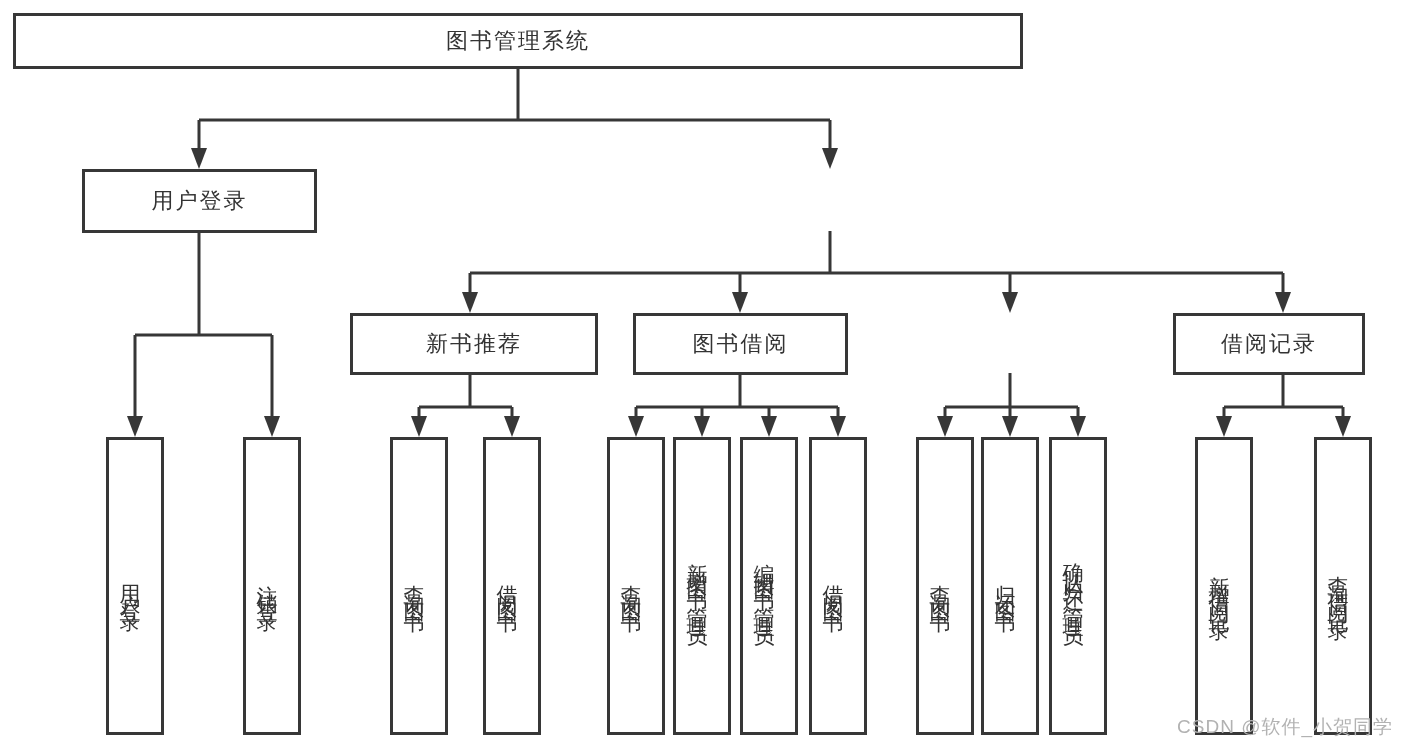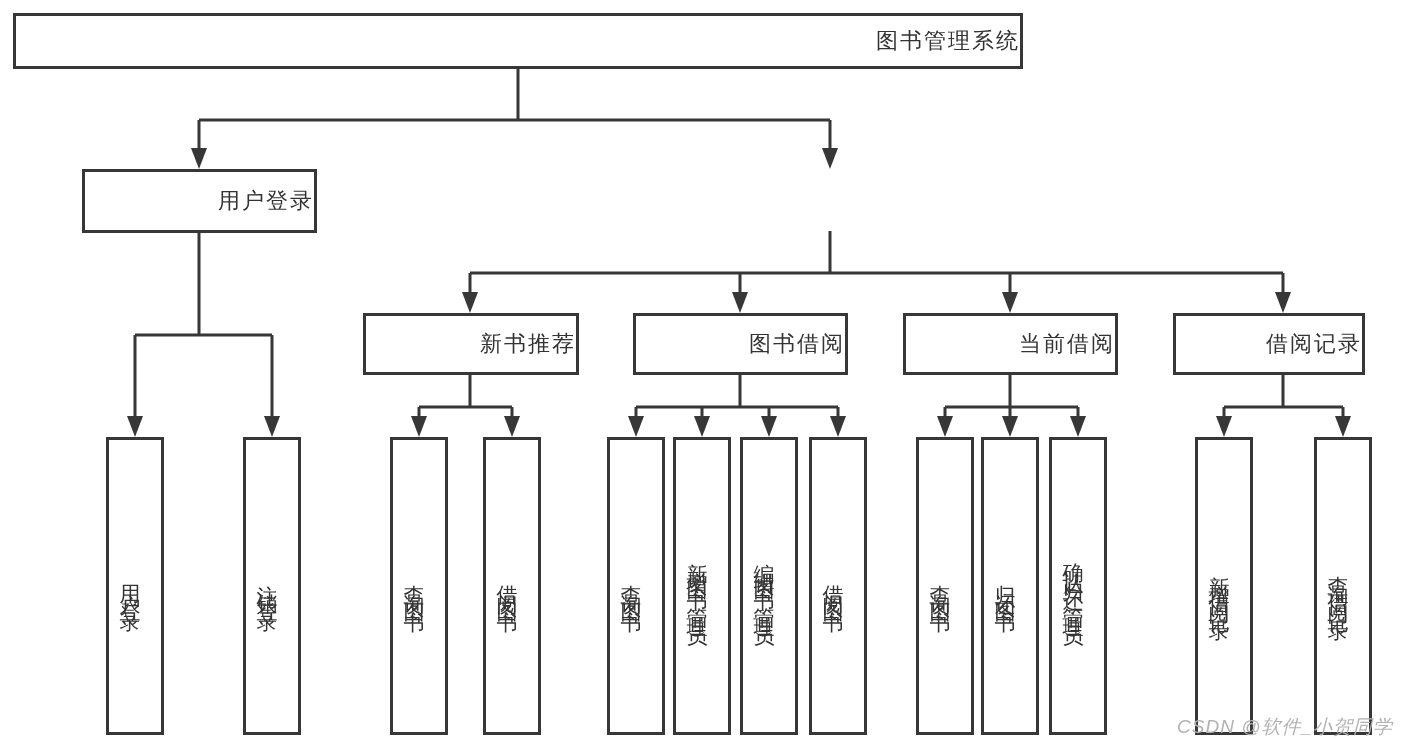--- a/index.html
+++ b/index.html
@@ -36,21 +36,21 @@
     fill: var(--line-color);
     stroke: none;
   }
 
   .node {
     position: absolute;
     background: var(--box-bg);
     border: 3px solid var(--line-color);
     display: flex;
     align-items: center;
-    justify-content: flex-end;
+    justify-content: center;
     z-index: 2;
   }
   .node .lbl {
     color: var(--text-color);
     font-size: 22px;
     letter-spacing: 2px;
     white-space: nowrap;
   }
 
   .leaf {
@@ -77,21 +77,20 @@
 
   .watermark {
     position: absolute;
     right: 12px;
     bottom: 7px;
     font-size: 19px;
     color: var(--watermark-color);
     letter-spacing: 1px;
     z-index: 5;
     white-space: nowrap;
-    font-style: italic;
   }
 </style>
 </head>
 <body>
 
 <div class="canvas">
 
   <svg class="wires" viewBox="0 0 1405 747" aria-hidden="true">
 
     <g>
@@ -143,29 +142,26 @@
   </svg>
 
   <div class="node" style="left:13px;top:13px;width:1010px;height:56px">
     <span class="lbl">图书管理系统</span>
   </div>
 
   <div class="node" style="left:82px;top:169px;width:235px;height:64px">
     <span class="lbl">用户登录</span>
   </div>
 
-  <div class="node" style="left:363px;top:313px;width:216px;height:62px">
+  <div class="node" style="left:350px;top:313px;width:248px;height:62px">
     <span class="lbl">新书推荐</span>
   </div>
   <div class="node" style="left:633px;top:313px;width:215px;height:62px">
     <span class="lbl">图书借阅</span>
   </div>
-  <div class="node" style="left:903px;top:313px;width:215px;height:62px">
-    <span class="lbl">当前借阅</span>
-  </div>
   <div class="node" style="left:1173px;top:313px;width:192px;height:62px">
     <span class="lbl">借阅记录</span>
   </div>
 
   <div class="leaf" style="left:106px;width:58px">
     <span class="vlbl">用户登录</span>
   </div>
   <div class="leaf" style="left:243px;width:58px">
     <span class="vlbl">注销登录</span>
   </div>

